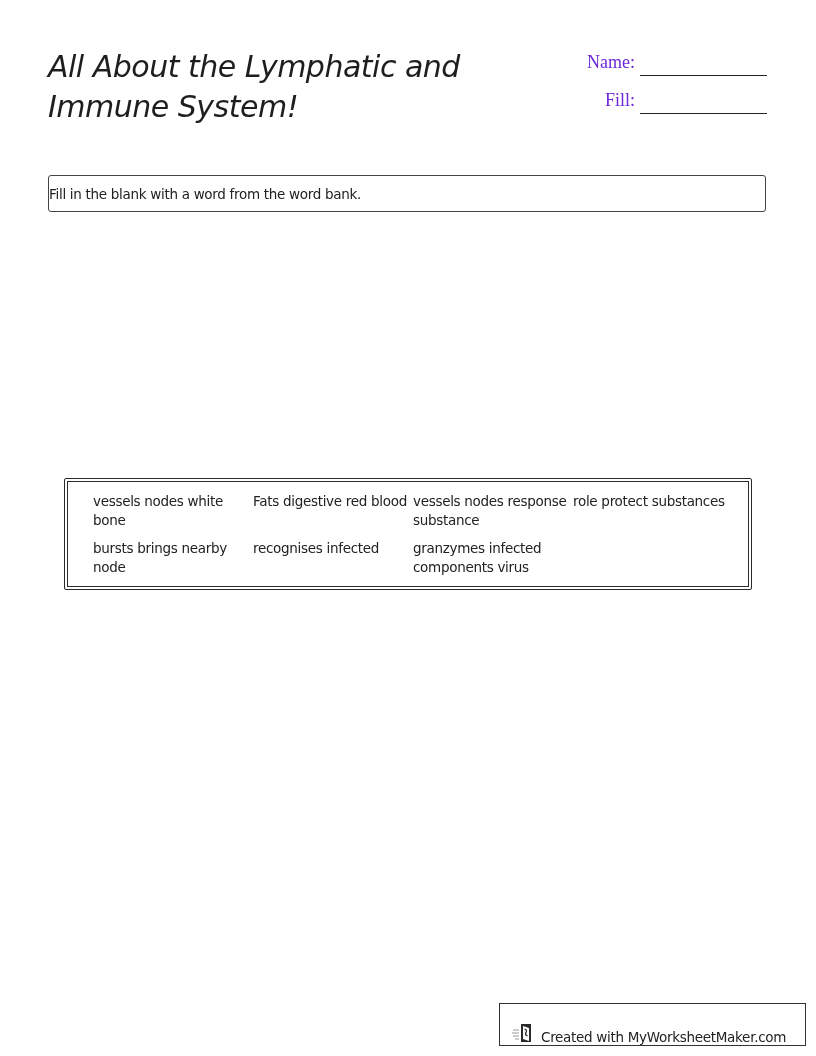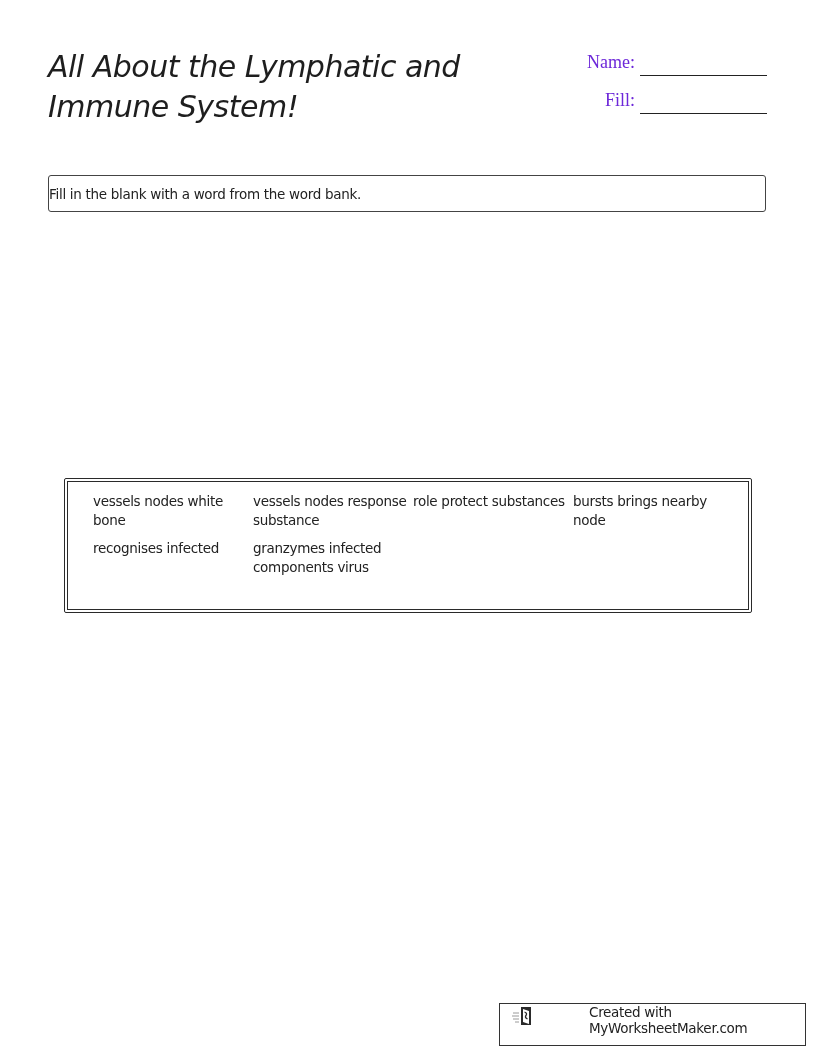--- a/index.html
+++ b/index.html
@@ -69,21 +69,21 @@
       font-size: 13.5px;
       line-height: 36px;
       color: #222222;
       letter-spacing: -0.3px;
     }
     .word-bank {
       position: absolute;
       left: 64px;
       top: 478px;
       width: 688px;
-      height: 135px;
+      height: 112px;
       box-sizing: border-box;
       border: 3px double #2a2a2a;
       border-width: 4px;
       border-radius: 2px;
     }
     .word-bank-inner {
       position: absolute;
       left: 25px;
       top: 10px;
       right: 0;
@@ -101,23 +101,22 @@
     }
     .footer-badge {
       position: absolute;
       left: 499px;
       top: 1003px;
       width: 307px;
       height: 43px;
       box-sizing: border-box;
       border: 1px solid #333333;
       display: flex;
-      align-items: flex-start;
+      align-items: flex-end;
       padding-left: 12px;
-      gap: 48px;
     }
     .footer-icon {
       width: 24px;
       height: 24px;
       margin-right: 5px;
       display: inline-block;
     }
     .footer-text {
       font-family: "DejaVu Sans", sans-serif;
       font-size: 13.5px;
@@ -141,20 +140,21 @@
   </div>
 </div>
 
 <div class="instructions">
   <span>Fill in the blank with a word from the word bank.</span>
 </div>
 
 <div class="word-bank">
   <div class="word-bank-inner">
     <div class="word-cell">vessels nodes white bone</div>
+    <div class="word-cell">Fats digestive red blood</div>
     <div class="word-cell">vessels nodes response substance</div>
     <div class="word-cell">role protect substances</div>
     <div class="word-cell">bursts brings nearby node</div>
     <div class="word-cell">recognises infected</div>
     <div class="word-cell">granzymes infected components virus</div>
   </div>
 </div>
 
 <div class="footer-badge">
   <span class="footer-icon">

